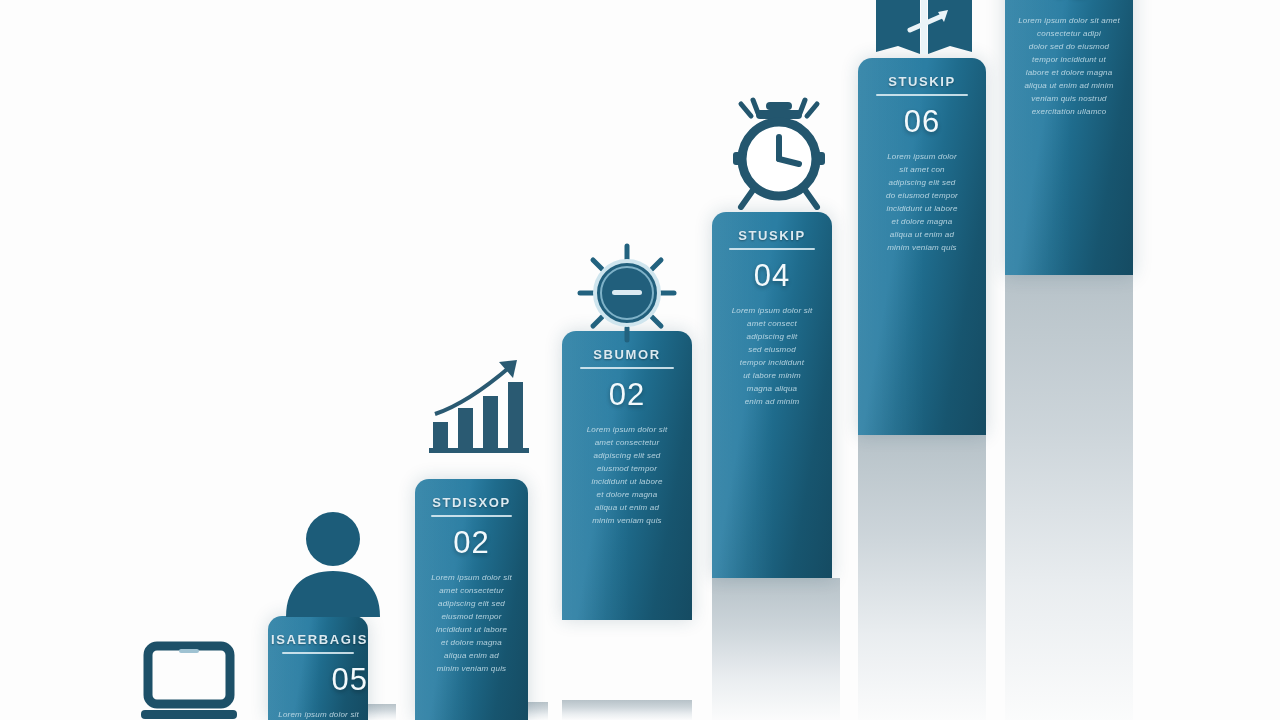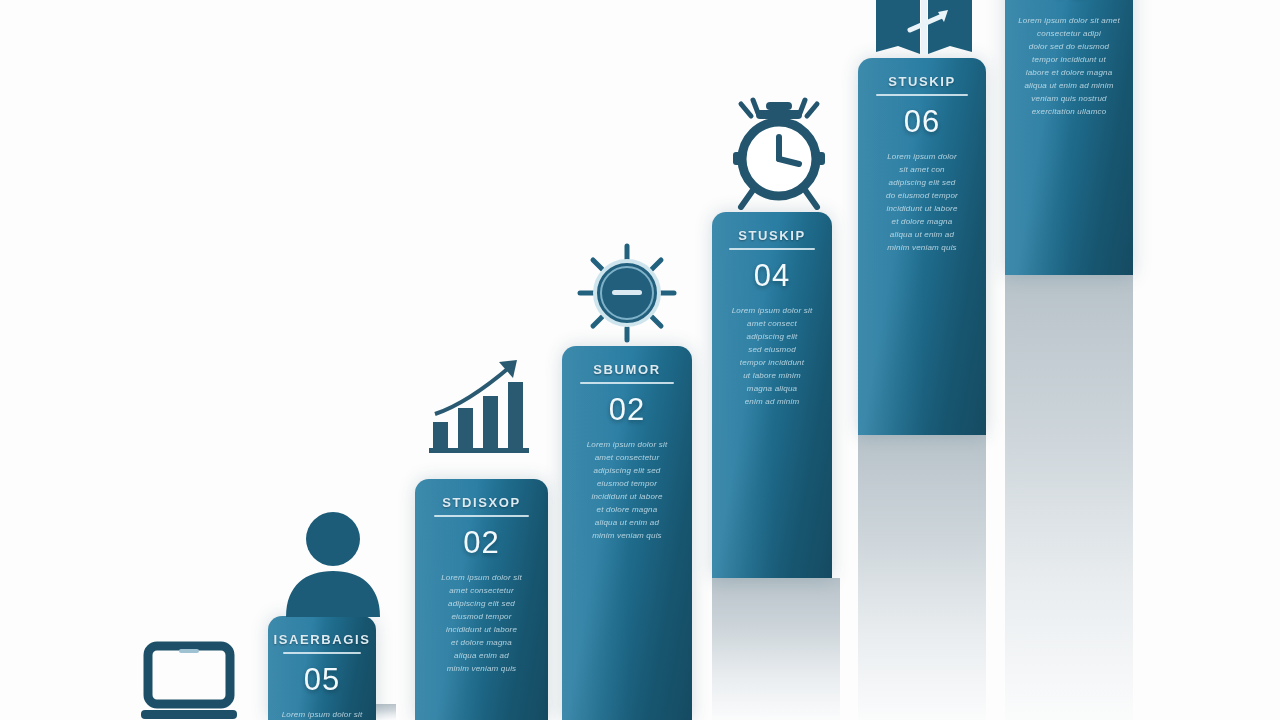--- a/index.html
+++ b/index.html
@@ -200,47 +200,47 @@
   <div class="icon-wrap" style="left:870px; top:-18px; width:108px; height:78px;">
     <svg width="108" height="78" viewBox="0 0 108 78">
       <path d="M6 10 L28 4 L50 12 L50 72 L28 64 L6 70 Z" fill="#1e5d79"></path>
       <path d="M102 10 L80 4 L58 12 L58 72 L80 64 L102 70 Z" fill="#1e5d79"></path>
       <rect x="51" y="12" width="6" height="60" fill="#eaf4f8"></rect>
       <path d="M40 48 L72 34" stroke="#eaf4f8" stroke-width="5" stroke-linecap="round" fill="none"></path>
       <path d="M68 30 L78 28 L74 40 Z" fill="#eaf4f8"></path>
     </svg>
   </div>
 
-  <div class="step" style="left:268px; top:616px; width:108px; height:104px;">
+  <div class="step" style="left:268px; top:616px; width:100px; height:104px;text-align:right;">
     <div class="step-title">ISAERBAGIS</div>
     <div class="divider"></div>
     <div class="step-number">05</div>
     <div class="step-body">
       <div>Lorem ipsum dolor sit</div>
 
     </div>
   </div>
 
-  <div class="step" style="left:415px; top:479px; width:133px; height:241px;">
+  <div class="step" style="left:415px; top:479px; width:113px; height:241px;">
     <div class="step-title">STDISXOP</div>
     <div class="divider"></div>
     <div class="step-number">02</div>
     <div class="step-body">
       <div>Lorem ipsum dolor sit</div>
       <div>amet consectetur</div>
       <div>adipiscing elit sed</div>
       <div>eiusmod tempor</div>
       <div>incididunt ut labore</div>
       <div>et dolore magna</div>
       <div>aliqua enim ad</div>
       <div>minim veniam quis</div>
     </div>
   </div>
 
-  <div class="step" style="left:562px; top:346px; width:130px; height:374px;">
+  <div class="step" style="left:562px; top:331px; width:130px; height:289px;">
     <div class="step-title">SBUMOR</div>
     <div class="divider"></div>
     <div class="step-number">02</div>
     <div class="step-body">
       <div>Lorem ipsum dolor sit</div>
       <div>amet consectetur</div>
       <div>adipiscing elit sed</div>
       <div>eiusmod tempor</div>
       <div>incididunt ut labore</div>
       <div>et dolore magna</div>

